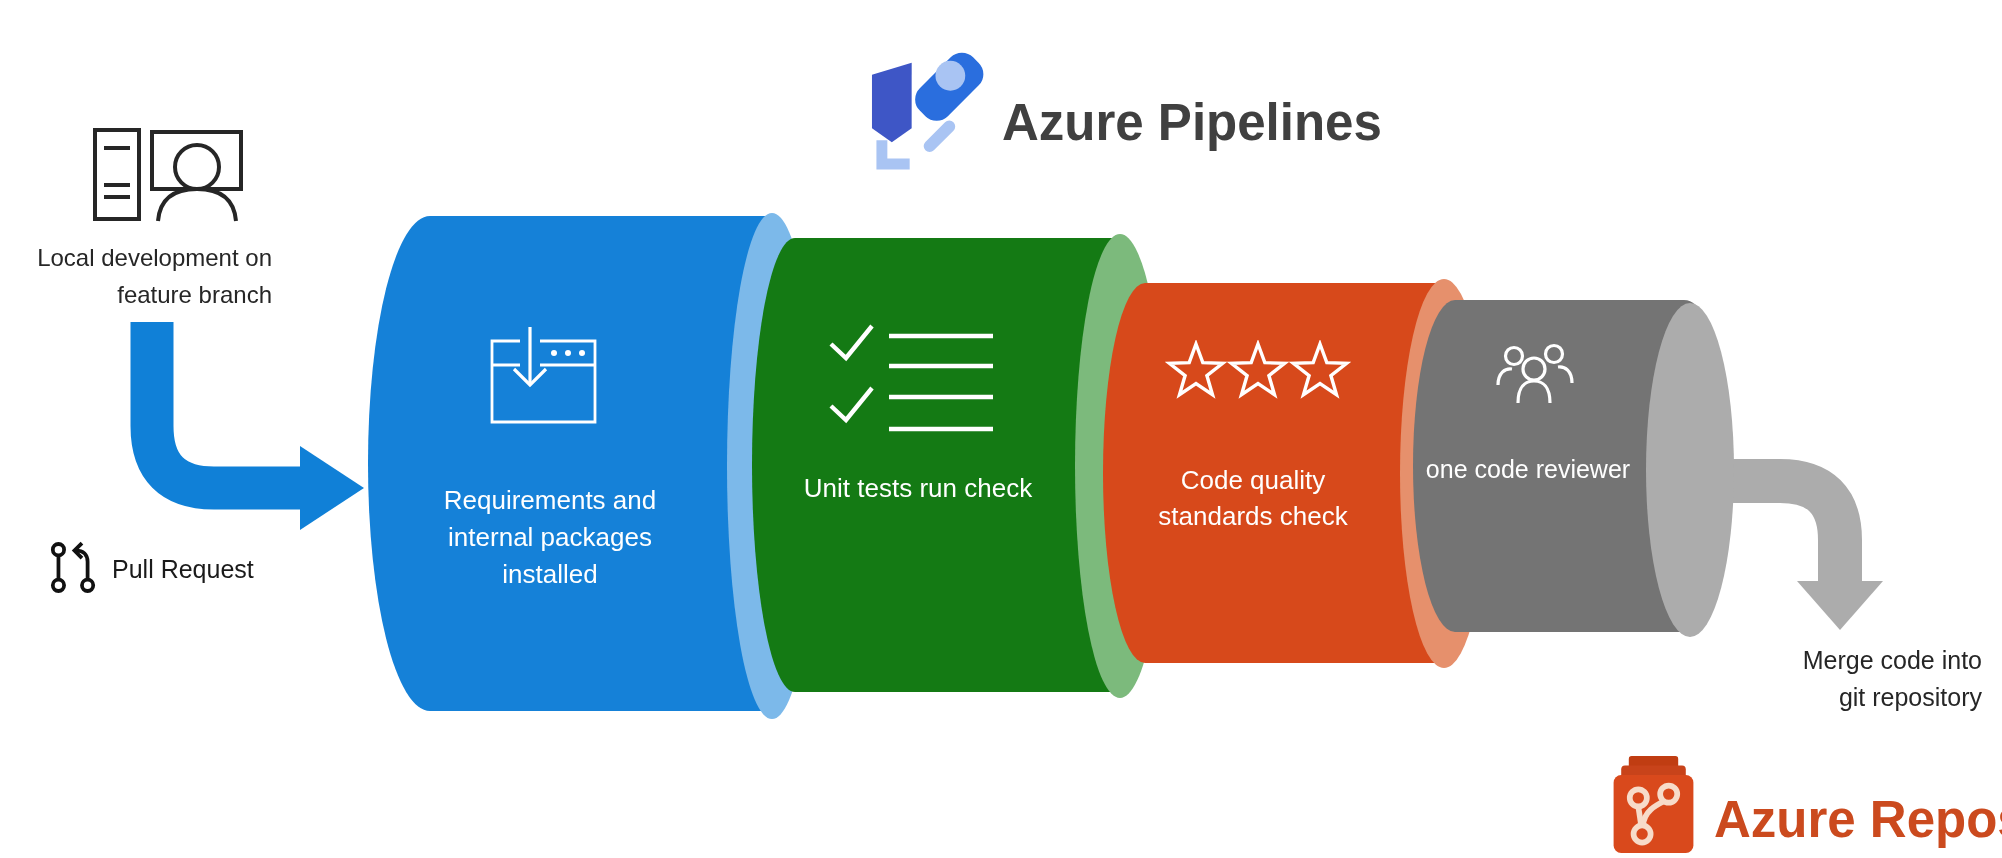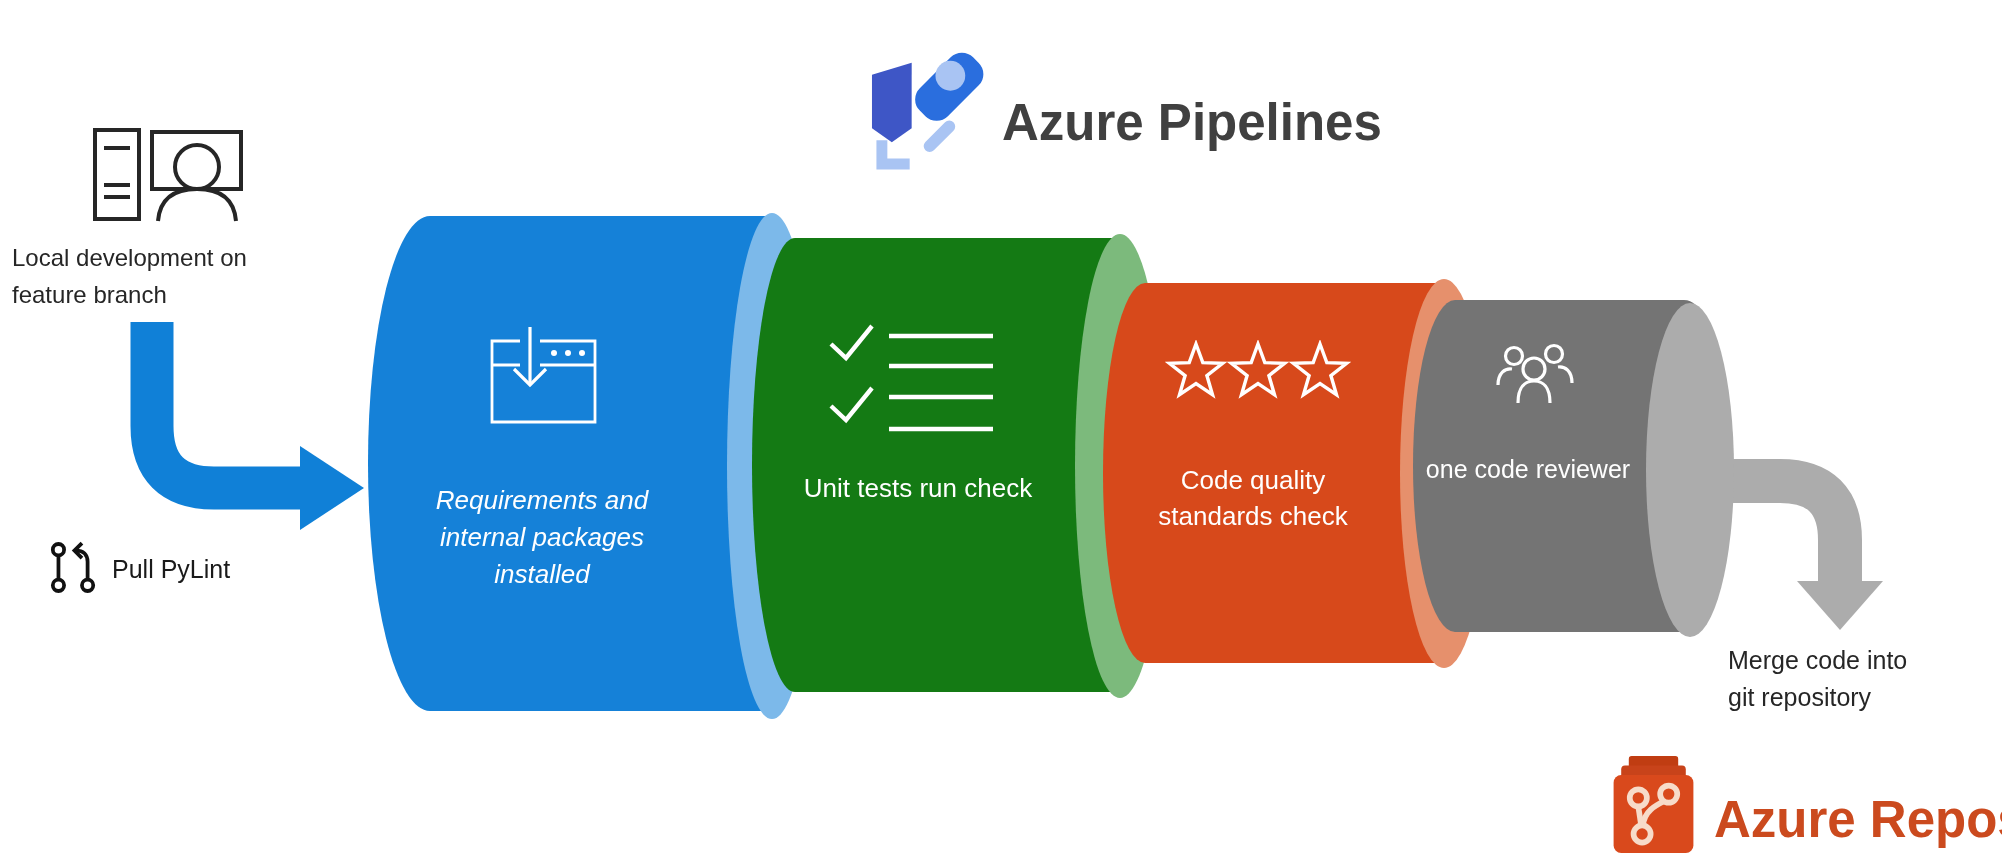--- a/index.html
+++ b/index.html
@@ -30,37 +30,37 @@
     left:1103px;top:283px;width:349px;height:380px;background:#d7491b;z-index:5;
     border-radius:42px 16px 16px 42px / 190px 16px 16px 190px;
   }
   .body-gray{
     left:1413px;top:300px;width:287px;height:332px;background:#747474;z-index:7;
     border-radius:42px 16px 16px 42px / 166px 16px 16px 166px;
   }
 
   .cyl-label{position:absolute;text-align:center;font-size:26px;line-height:37px;font-weight:400;}
   .cyl-label div{white-space:nowrap;}
-  .lbl-blue {left:4px;width:340px;top:266px;font-style:italic;}
+  .lbl-blue {left:12px;width:340px;top:266px;}
   .lbl-green{left:0;width:332px;top:232px;line-height:37px;}
   .lbl-red  {left:0;width:300px;top:179px;line-height:36px;}
   .lbl-gray {left:-13px;width:256px;top:151px;line-height:36px;font-size:25px;}
 
   .stage-icon{position:absolute;}
   .icon-blue {left:122px;top:111px;}
   .icon-green{left:75px;top:80px;}
   .icon-red  {left:62px;top:57px;}
   .icon-gray {left:83px;top:43px;}
 
   
   .blue-arrow{left:124px;top:316px;z-index:0;}
   .gray-arrow{left:1700px;top:448px;z-index:8;}
 
   
-  .dark-label{position:absolute;color:#262626;text-align:left;}
+  .dark-label{position:absolute;color:#262626;text-align:right;}
   .local-dev{left:12px;top:239px;width:260px;font-size:24px;line-height:37px;}
   .merge-lbl{left:1728px;top:642px;width:254px;font-size:25px;line-height:37px;}
   .dark-label div{white-space:nowrap;}
 
   .pr-row-label{position:absolute;left:112px;top:555px;font-size:25px;color:#1a1a1a;white-space:nowrap;}
   .dev-icon-box{left:92px;top:127px;}
   .pr-icon-box{left:50px;top:539px;}
 
   
   .pipelines-icon-box{left:868px;top:41px;}
@@ -107,21 +107,21 @@
   <svg class="abs pr-icon-box" width="47" height="57" viewBox="0 0 50 60">
     <g stroke="#111111" stroke-width="4" fill="none">
       <circle cx="9" cy="11" r="6"></circle>
       <circle cx="9" cy="49" r="6"></circle>
       <path d="M9,17 V43"></path>
       <circle cx="40" cy="49" r="6"></circle>
       <path d="M40,43 V24 C40,16 35,12 28,12"></path>
       <path d="M34,4 L26,12 L34,20"></path>
     </g>
   </svg>
-  <div class="pr-row-label">Pull PyLint</div>
+  <div class="pr-row-label">Pull Request</div>
 
   <div class="body body-blue">
     <svg class="stage-icon icon-blue" width="107" height="97" viewBox="0 0 107 97">
       <g stroke="#ffffff" stroke-width="2.8" fill="none">
         <path d="M30,14 H2 V95 H105 V14 H50"></path>
         <path d="M2,38 H30 M50,38 H105"></path>
       </g>
       <circle cx="64" cy="26" r="3" fill="#ffffff"></circle>
       <circle cx="78" cy="26" r="3" fill="#ffffff"></circle>
       <circle cx="92" cy="26" r="3" fill="#ffffff"></circle>

